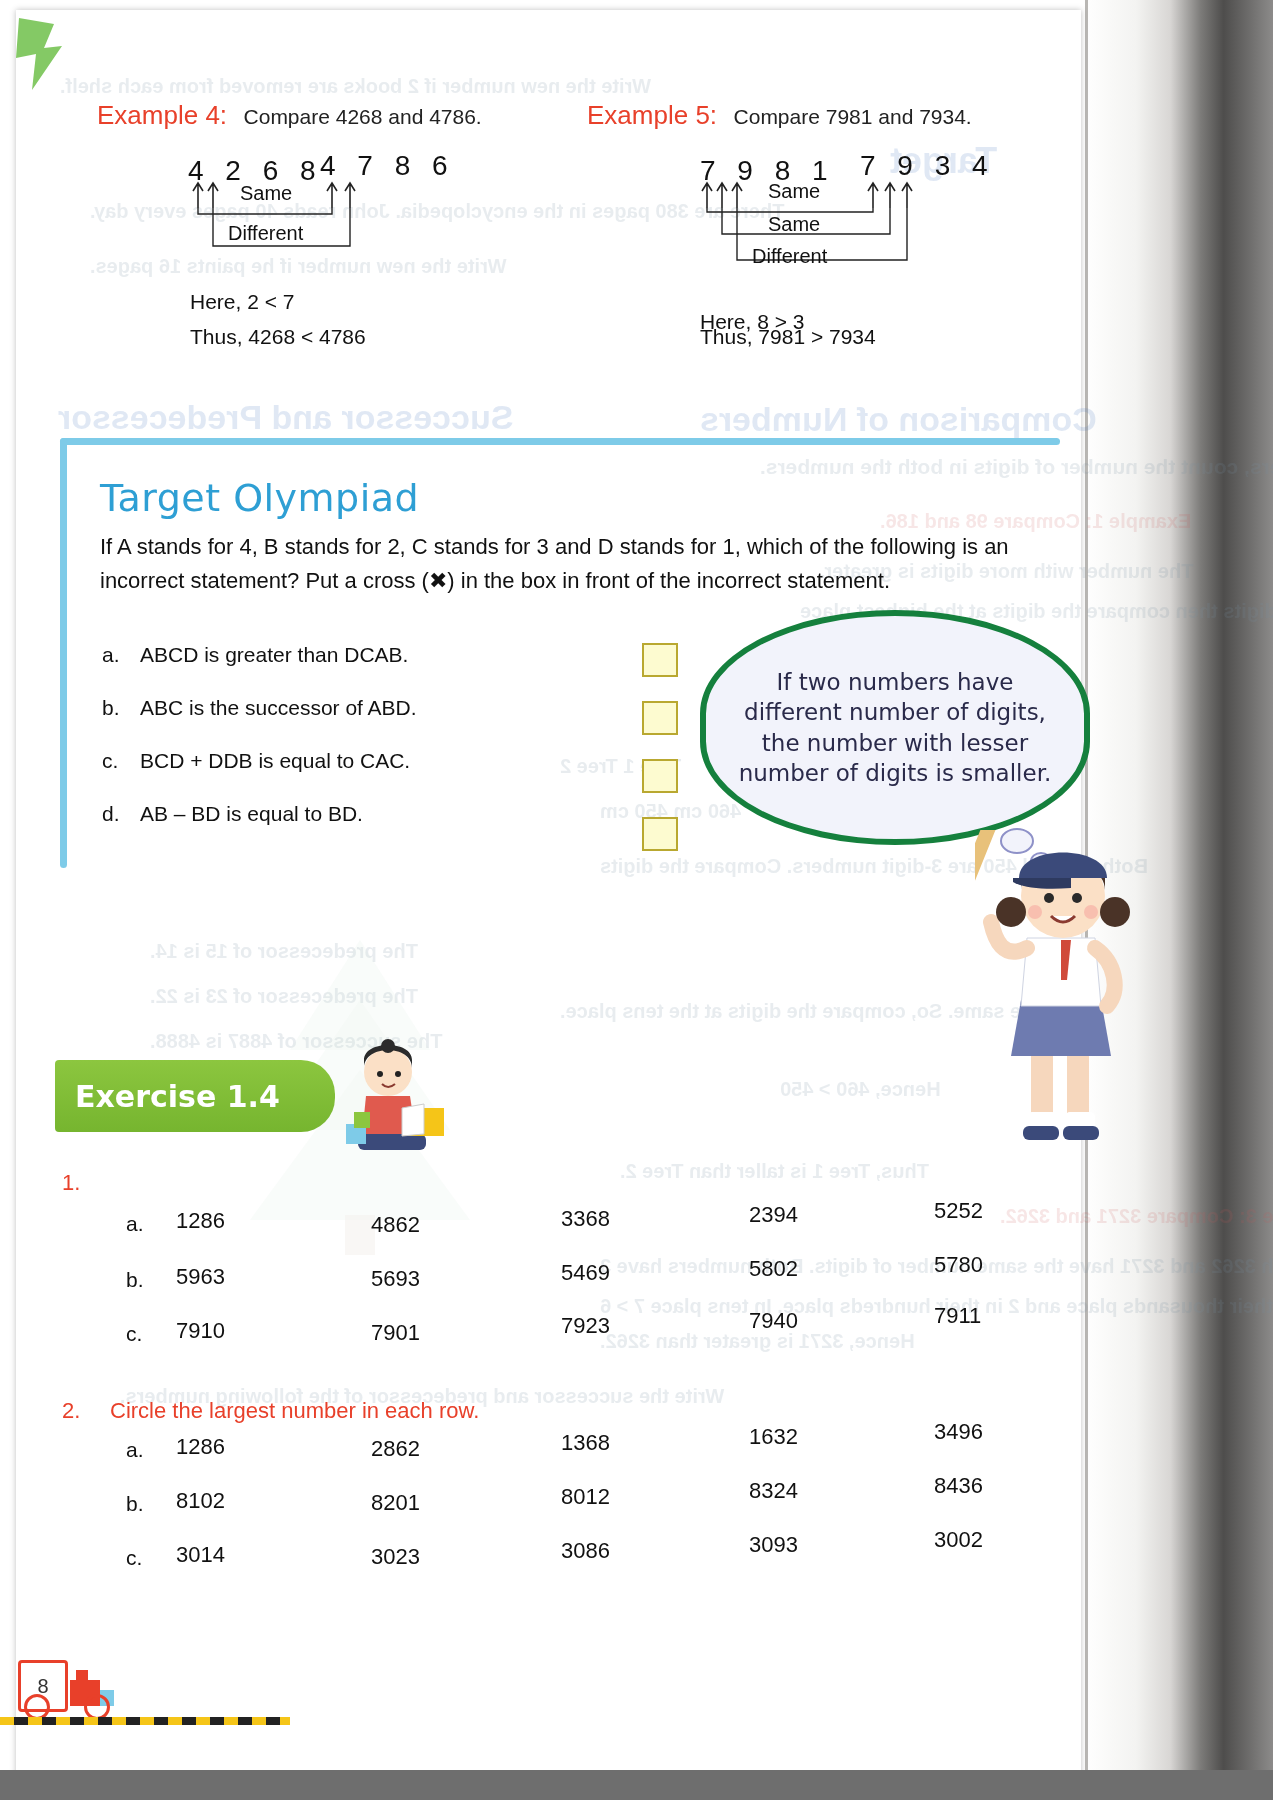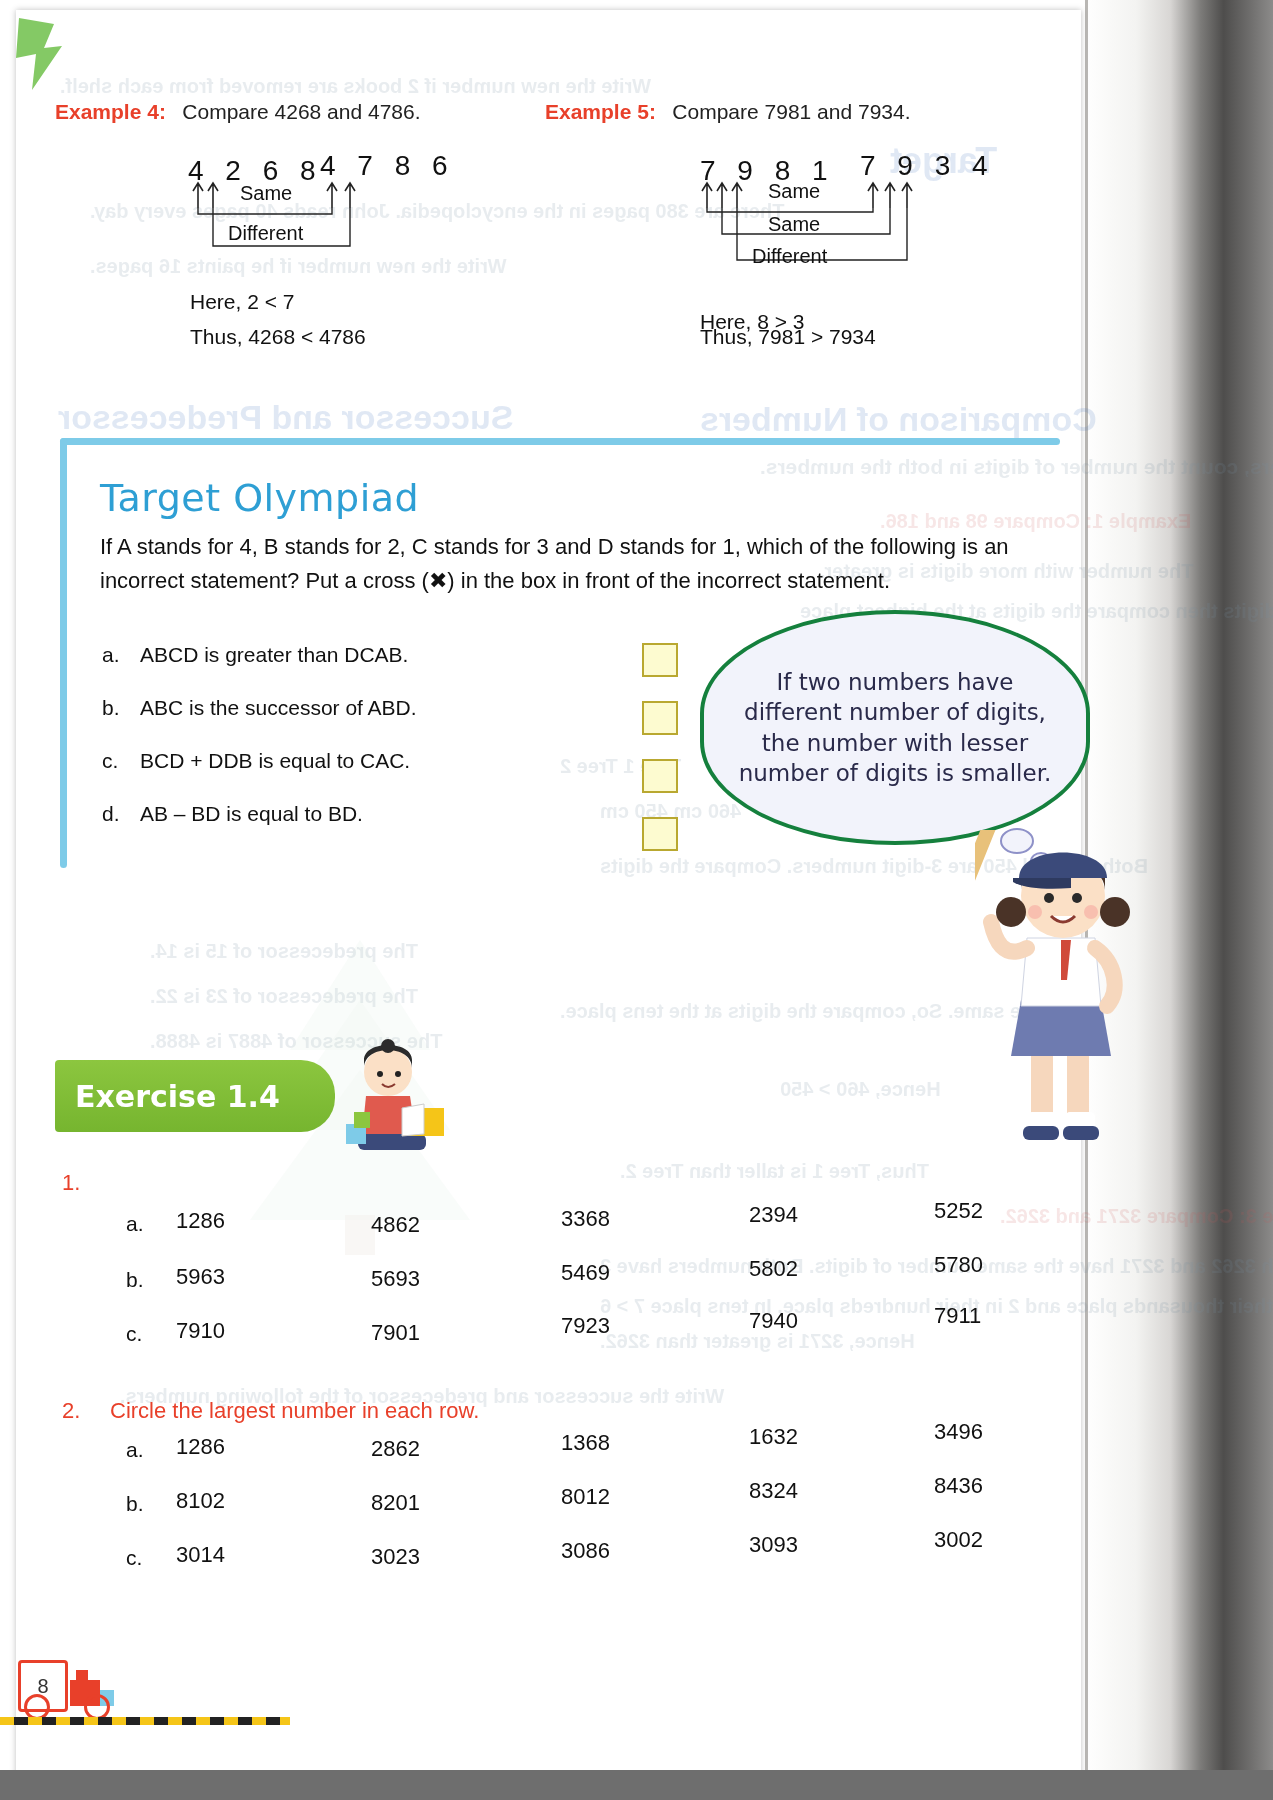--- a/index.html
+++ b/index.html
@@ -57,22 +57,23 @@
     white-space: nowrap;
     pointer-events: none;
     user-select: none;
   }
   .ghost.red { color: rgba(200,90,90,0.15); }
   .ghost.blue { color: rgba(70,120,190,0.17); }
 
   
   .ex-label {
     color: #e8402a;
-    font-weight: bold;
-    font-size: 21px;
+    font-weight: normal;
+    font-size: 26px;
+    margin-left: 42px;
   }
   .ex-text {
     color: #222;
     font-size: 21px;
   }
   .digits {
     font-size: 28px;
     letter-spacing: 7px;
     color: #111;
   }
@@ -137,21 +138,21 @@
     width: 32px; height: 30px;
     border: 2px solid #b9a830;
     background: #fdfbd0;
   }
 
   
   .bubble {
     position: absolute;
     left: 700px; top: 610px;
     width: 390px; height: 235px;
-    border: 4px solid #15803d;
+    border: 6px solid #15803d;
     background: #f2f3fb;
     border-radius: 50%/44%;
     display: flex;
     align-items: center;
     justify-content: center;
     text-align: center;
     box-sizing: border-box;
     padding: 10px 28px;
   }
   .bubble-text {

